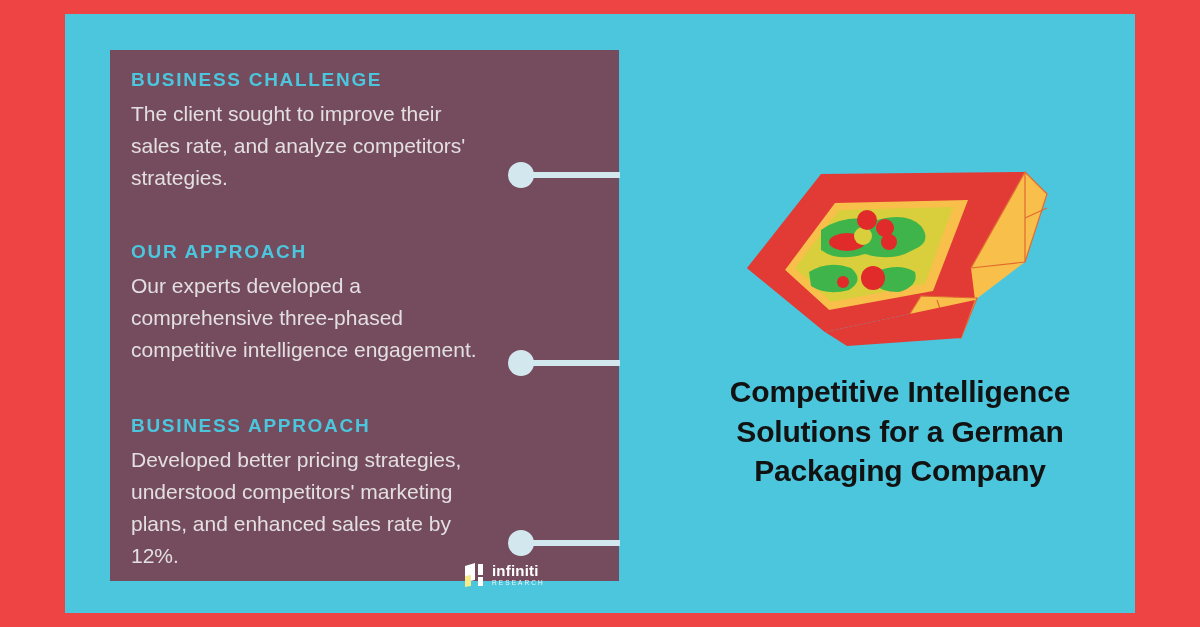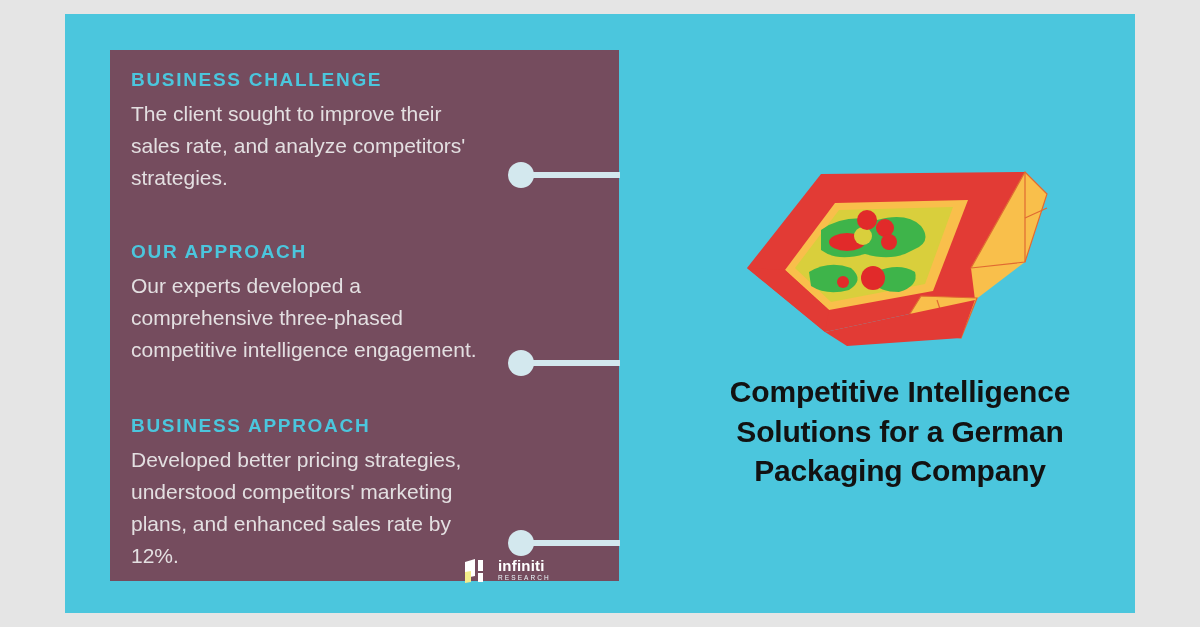--- a/index.html
+++ b/index.html
@@ -11,21 +11,21 @@
     width: 1200px;
     height: 627px;
     font-family: "Liberation Sans", sans-serif;
     overflow: hidden;
   }
 
   .canvas {
     position: relative;
     width: 1200px;
     height: 627px;
-    background: #e5e5e5;
+    background: #ef4444;
   }
 
   
   .cyan-card {
     position: absolute;
     left: 65px;
     top: 14px;
     width: 1070px;
     height: 599px;
     background: #4bc6dd;
@@ -127,22 +127,22 @@
   }
 
   
   .logo {
     position: absolute;
     left: 1034px;
     top: 558px;
     width: 100px;
     height: 34px;
     display: flex;
-    align-items: flex-start;
-    gap: 8px;
+    align-items: center;
+    gap: 2px;
   }
   .logo-mark {
     width: 26px;
     height: 26px;
     flex: 0 0 auto;
   }
   .logo-mark svg { display: block; width: 100%; height: 100%; }
   .logo-text {
     display: flex;
     flex-direction: column;

